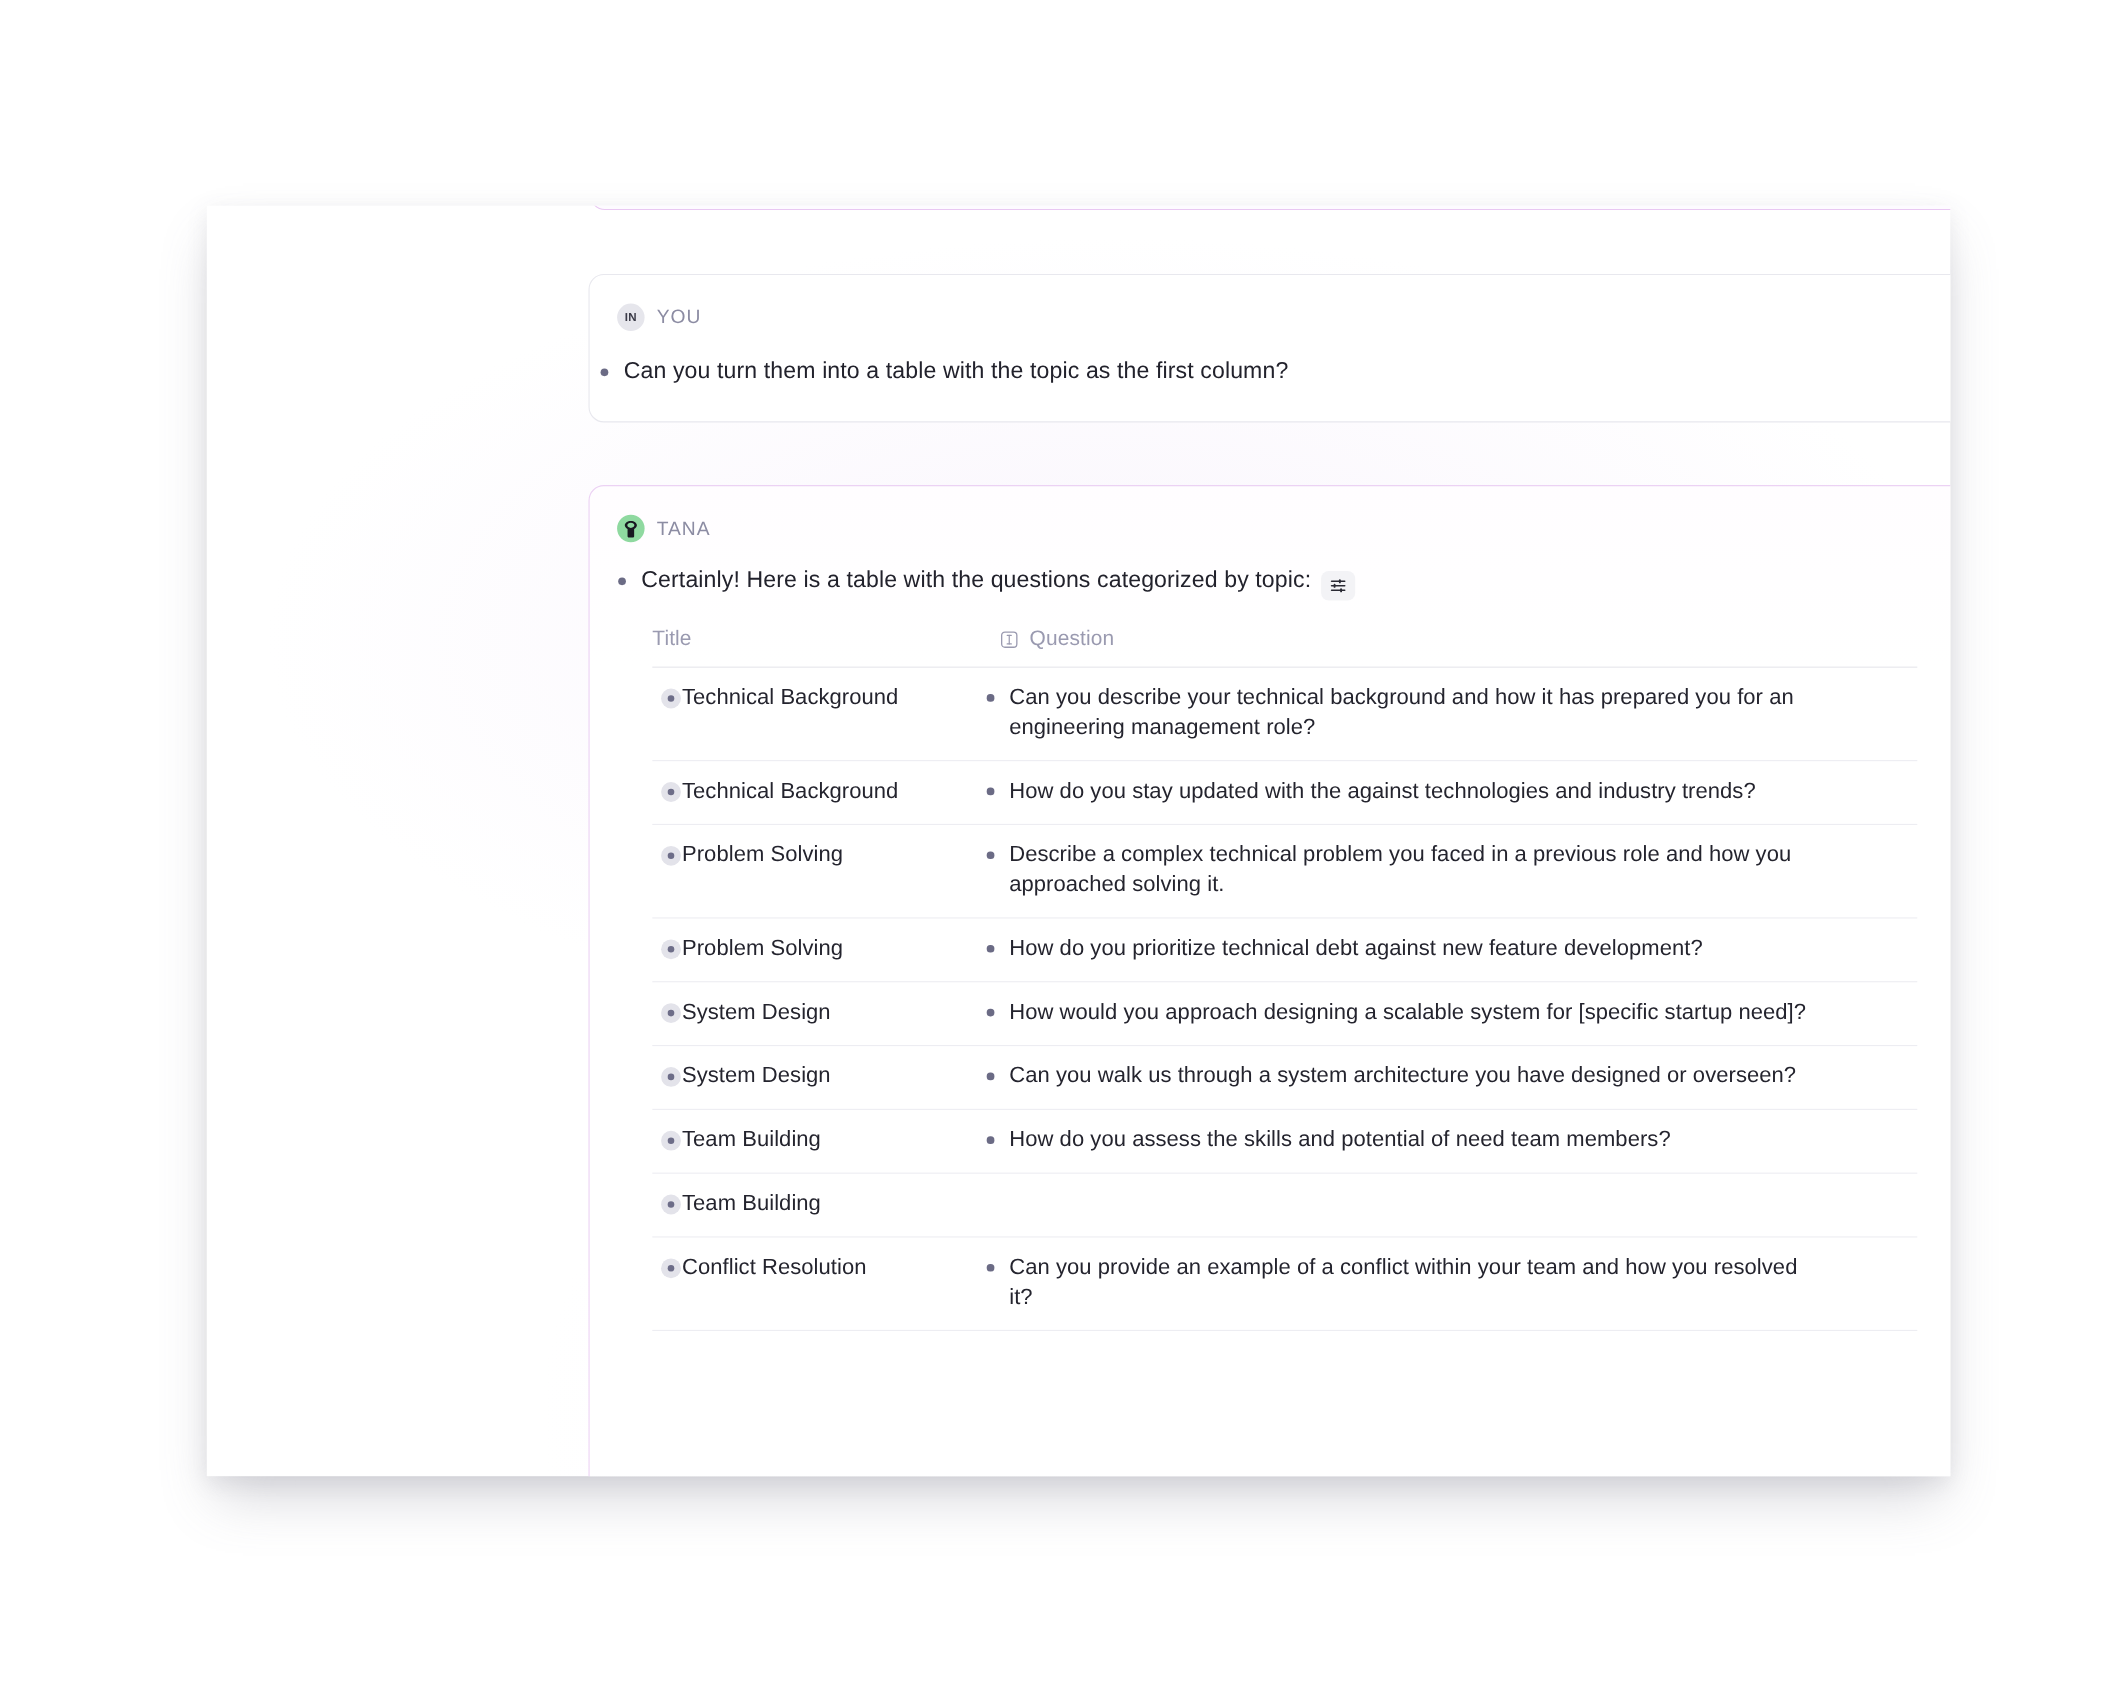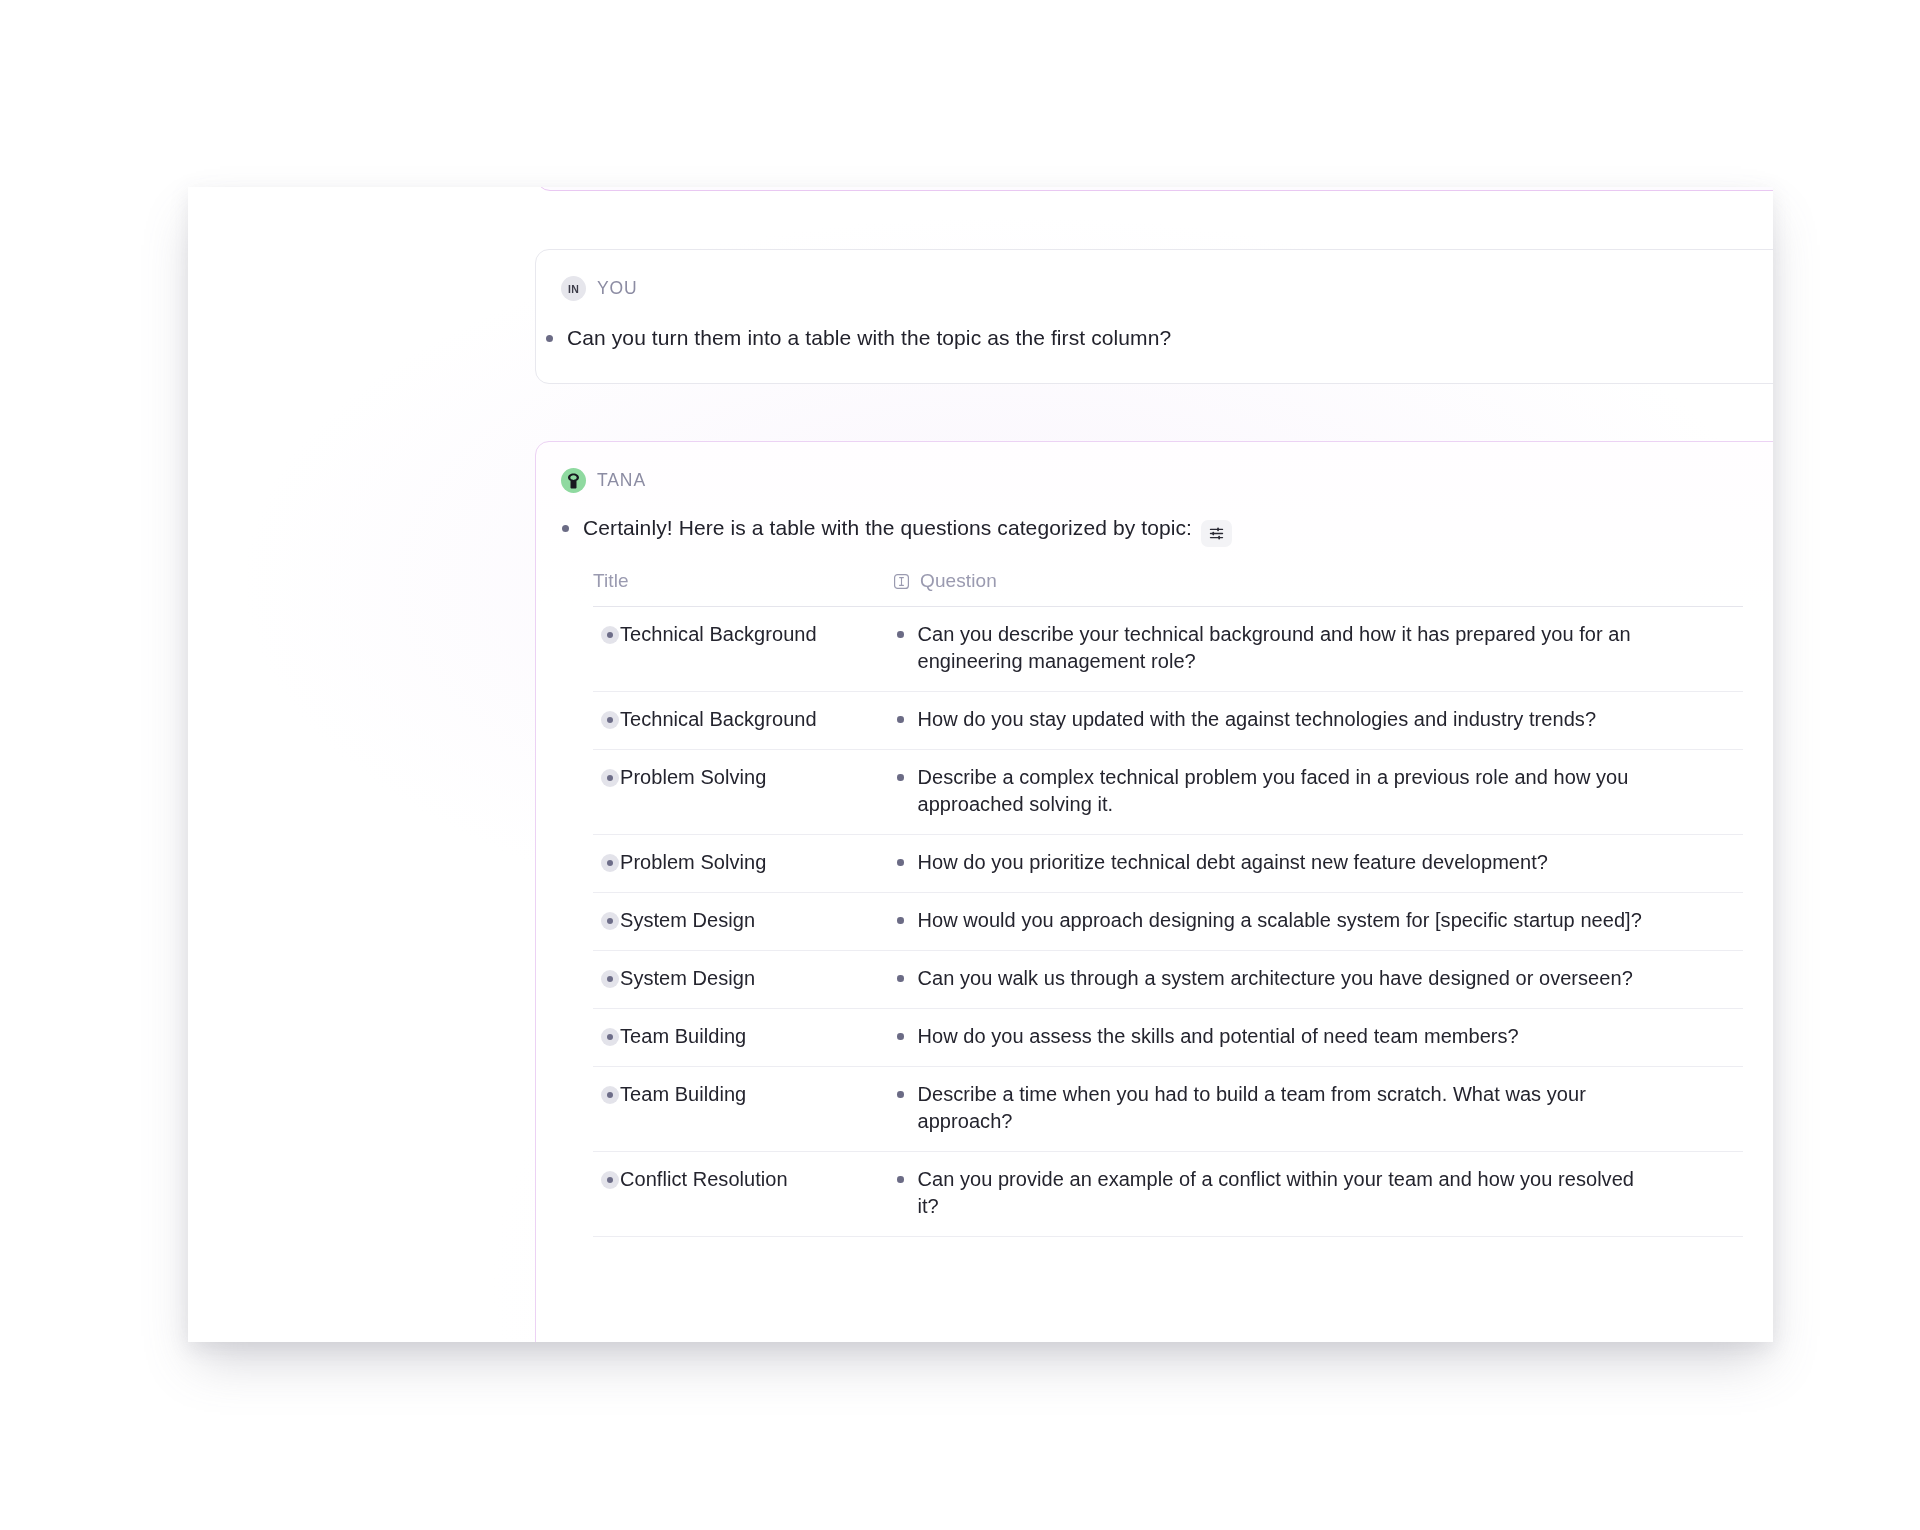--- a/index.html
+++ b/index.html
@@ -165,20 +165,21 @@
     top: 118px;
     width: 1150px;
   }
 
   .tbl-head {
     display: flex;
     align-items: center;
     height: 42px;
     border-bottom: 1px solid #e5e5ec;
     padding-bottom: 4px;
+    gap: 16px;
   }
   .col-title  { width: 300px; flex: 0 0 300px; }
   .col-question { flex: 1 1 auto; }
 
   .th {
     font-size: 19px;
     color: #9a9ab0;
     letter-spacing: 0.1px;
     display: flex;
     align-items: center;
@@ -420,24 +421,20 @@
     </div>
   </div>
 
   <div class="tbl-row">
     <div class="cell-title">
       <span class="ring-dot">
                   <i></i>
                 </span>
       <span class="title-text">Team Building</span>
     </div>
-    <div class="cell-question">
-      <span class="q-dot"></span>
-      <span class="question-text">Describe a time when you had to build a team from scratch. What was your approach?</span>
-    </div>
   </div>
 
   <div class="tbl-row">
     <div class="cell-title">
       <span class="ring-dot">
                   <i></i>
                 </span>
       <span class="title-text">Conflict Resolution</span>
     </div>
     <div class="cell-question">

